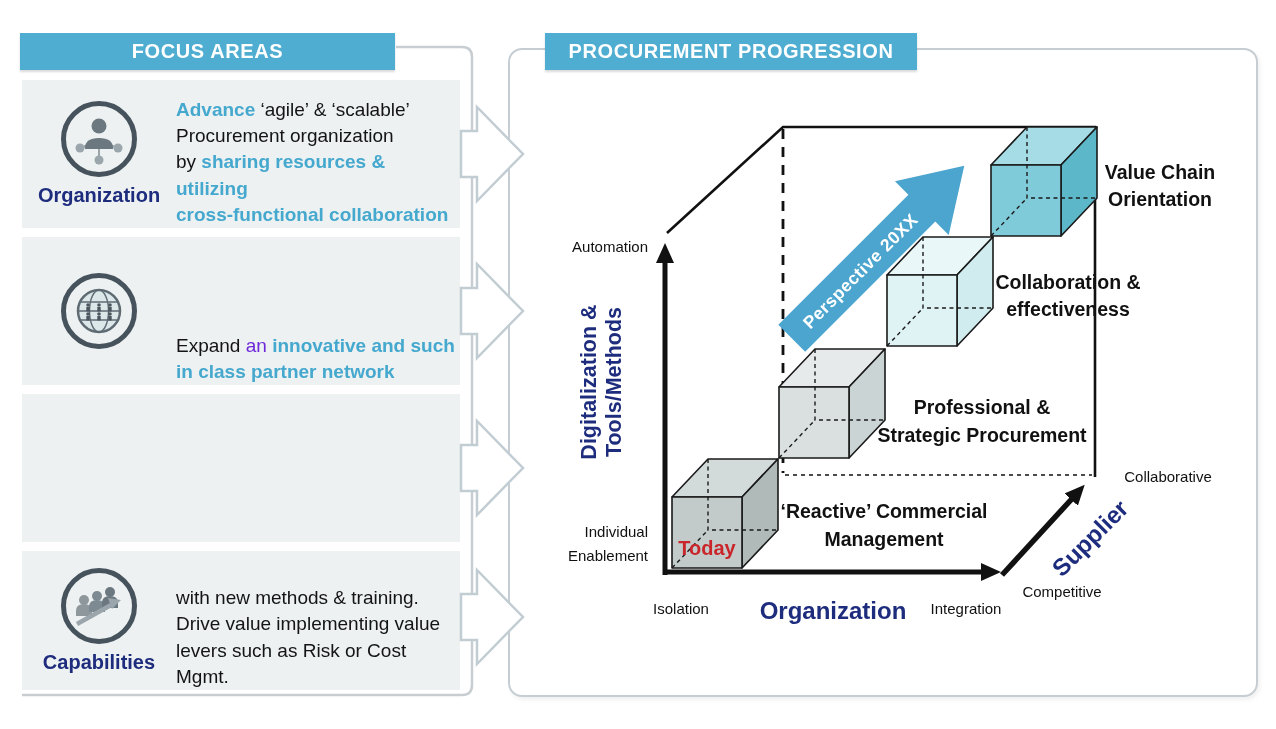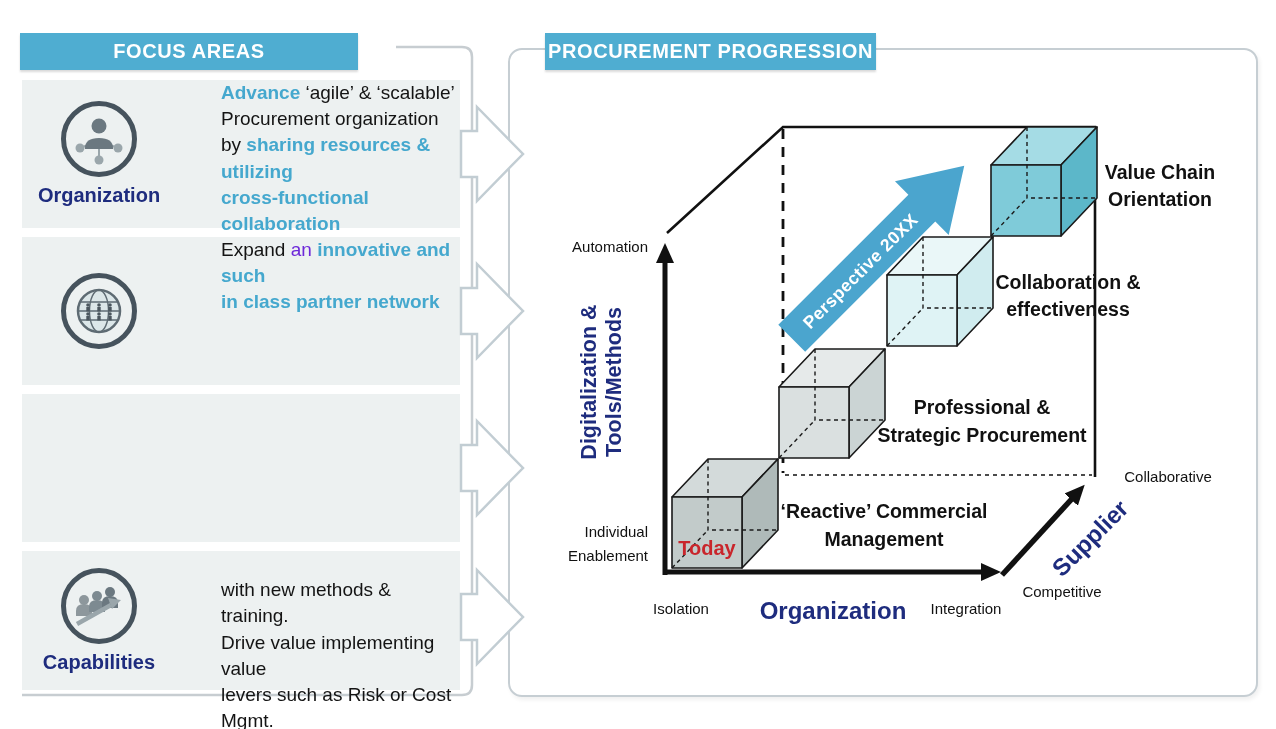--- a/index.html
+++ b/index.html
@@ -8,36 +8,36 @@
     background:#ffffff; font-family:"Liberation Sans", sans-serif;
   }
   svg { font-family:"Liberation Sans", sans-serif; }
 
   .banner {
     position:absolute; top:33px; height:37px; background:#4FADD1; color:#fff;
     font-weight:bold; font-size:20px; letter-spacing:.6px;
     display:flex; align-items:center; justify-content:center; z-index:6;
     box-shadow:0 2px 2px rgba(0,0,0,.15);
   }
-  #banner-focus { left:20px; width:338px; }
-  #banner-prog  { left:545px; width:331px; }
+  #banner-focus { left:20px; width:375px; }
+  #banner-prog  { left:545px; width:372px; }
 
   .focus-row {
     position:absolute; left:22px; width:438px; background:#EDF1F1;
     display:flex; z-index:3; box-sizing:border-box;
   }
   .icon-col { width:154px; display:flex; flex-direction:column; align-items:center; justify-content:center; gap:7px; flex:none; }
   .icon-circle {
     width:76px; height:76px; border:5px solid #46535D; border-radius:50%;
     display:flex; align-items:center; justify-content:center; box-sizing:border-box; background:transparent;
   }
   .row-label { color:#1E2C7E; font-weight:bold; font-size:20px; white-space:nowrap; }
   .row-text {
-    flex:1; display:flex; flex-direction:column; justify-content:flex-start;
-    font-size:19px; line-height:1.38; color:#141414; white-space:pre-wrap; padding-right:4px;margin-left:45px;
+    flex:1; display:flex; flex-direction:column; justify-content:flex-end;
+    font-size:19px; line-height:1.38; color:#141414; white-space:pre-wrap; padding-right:4px;
   }
   .row-text .accent { color:#45A8CE; font-weight:bold; }
   .row-text .accent-light { color:#6d28d9; }
 
   .panel {
     position:absolute; left:508px; top:48px; width:750px; height:649px;
     background:#fff; border:2px solid #C6CED3; border-radius:14px;
     box-sizing:border-box; z-index:1; box-shadow:2px 3px 4px rgba(0,0,0,.06);
   }
   #diagram   { position:absolute; left:508px; top:48px; z-index:2; }

